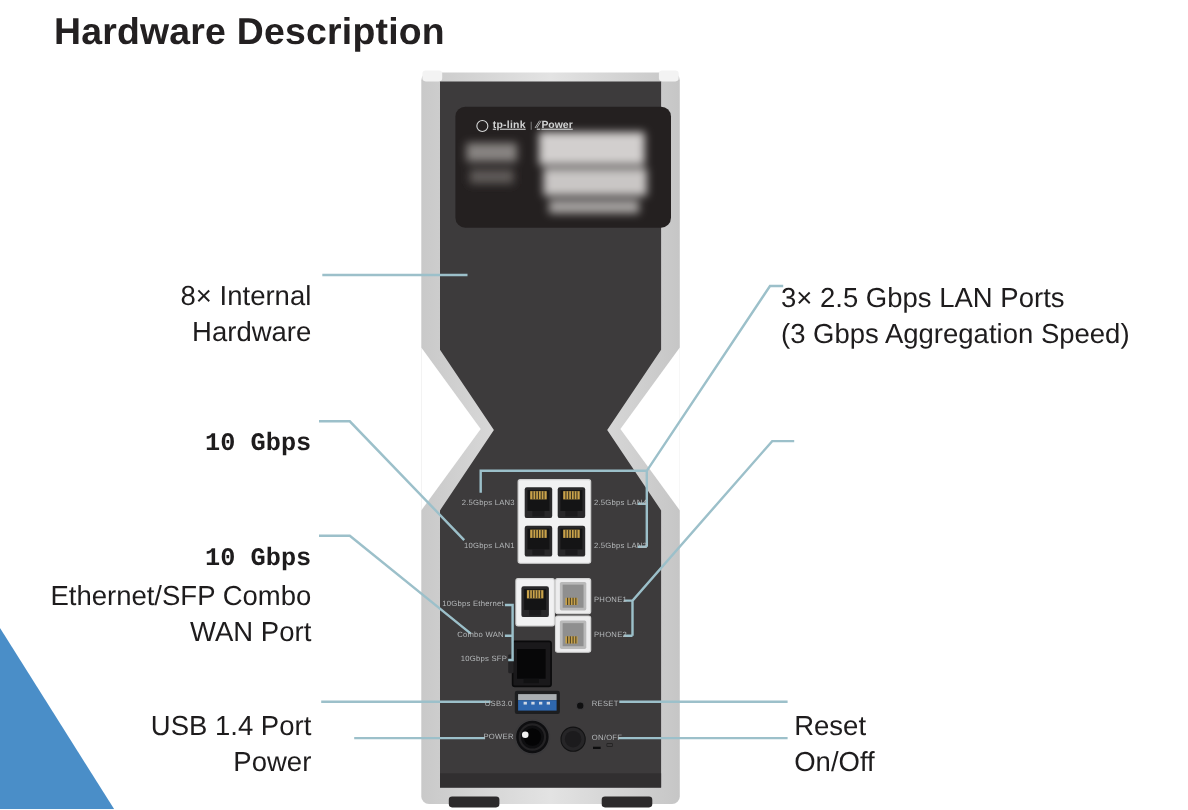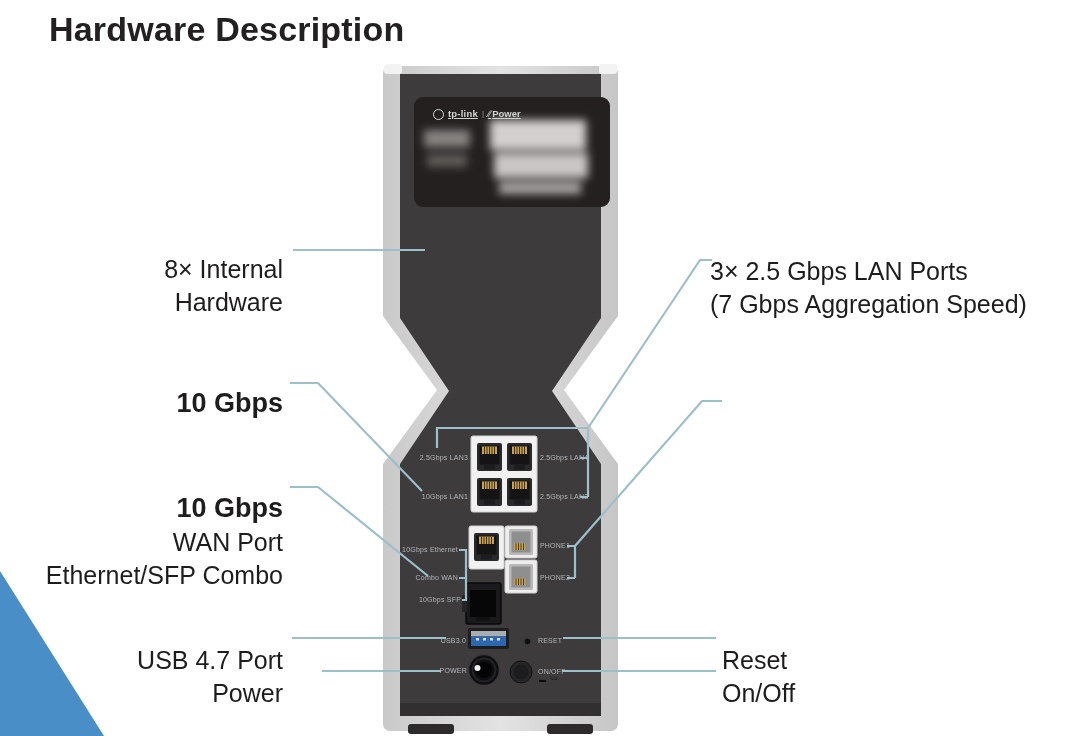--- a/index.html
+++ b/index.html
@@ -5,21 +5,21 @@
   html,body{margin:0;padding:0;background:#ffffff;}
   body{font-family:"Liberation Sans",sans-serif;}
   .slide{position:relative;width:1044px;height:736px;overflow:hidden;background:#fff;}
   .title{position:absolute;left:49px;top:10px;margin:0;font-size:34px;font-weight:700;
          color:var(--title-text,#232021);letter-spacing:.2px;}
   .art{position:absolute;left:0;top:0;}
   .triangle{position:absolute;left:0;top:571px;width:104px;height:165px;
             background:var(--accent-triangle,#4a8ec8);
             clip-path:polygon(0 0,100% 100%,0 100%);}
   .lbl{position:absolute;color:var(--label-text,#1e1c1d);font-size:25px;line-height:33px;margin-top:22px;}
-  .lbl .b{font-size:27px;font-weight:700;line-height:36px;}
+  .lbl .b{font-size:23px;font-weight:700;line-height:36px;font-family:Liberation Mono, monospace;}
   .r{left:0;width:283px;text-align:right;}
   .devlabel{position:absolute;font-size:7px;line-height:8px;color:#b5b8ba;letter-spacing:.2px;white-space:nowrap;}
   .devlabel.ra{width:70px;text-align:right;}
   .logo{position:absolute;left:433px;top:107px;height:14px;display:flex;align-items:center;gap:4px;
         color:#d2d3d3;font-size:9.5px;line-height:14px;white-space:nowrap;text-decoration:underline;}
   .logo-circle{display:inline-block;width:9px;height:9px;border:1.6px solid #d7d8d8;border-radius:50%;}
   .logo-brand{font-weight:700;letter-spacing:.2px;}
   .logo-div{color:#9a9b9b;font-size:8px;}
   .logo-sub i{font-style:normal;margin-right:1px;}
   .logo-sub b{font-weight:700;}
@@ -158,30 +158,30 @@
     <div>8× Internal</div>
     <div>Hardware</div>
   </div>
 
   <div class="lbl r" style="top:363px">
     <div class="b">10 Gbps</div>
   </div>
 
   <div class="lbl r" style="top:468px">
     <div class="b">10 Gbps</div>
+    <div>Ethernet/SFP Combo</div>
     <div>WAN Port</div>
-    <div>Ethernet/SFP Combo</div>
-  </div>
-
-  <div class="lbl r" style="top:622px">USB 4.7 Port</div>
+  </div>
+
+  <div class="lbl r" style="top:622px">USB 1.4 Port</div>
   <div class="lbl r" style="top:655px">Power</div>
 
   <div class="lbl" style="left:710px;top:233px">
     <div>3× 2.5 Gbps LAN Ports</div>
-    <div>(7 Gbps Aggregation Speed)</div>
+    <div>(3 Gbps Aggregation Speed)</div>
   </div>
 
   <div class="lbl" style="left:722px;top:622px">Reset</div>
   <div class="lbl" style="left:722px;top:655px">On/Off</div>
 
   <span class="devlabel ra" style="left:398px;top:454px">2.5Gbps LAN3</span>
   <span class="devlabel" style="left:540px;top:454px">2.5Gbps LAN4</span>
   <span class="devlabel ra" style="left:398px;top:493px">10Gbps LAN1</span>
   <span class="devlabel" style="left:540px;top:493px">2.5Gbps LAN2</span>
   <span class="devlabel ra" style="left:388px;top:546px">10Gbps Ethernet</span>

